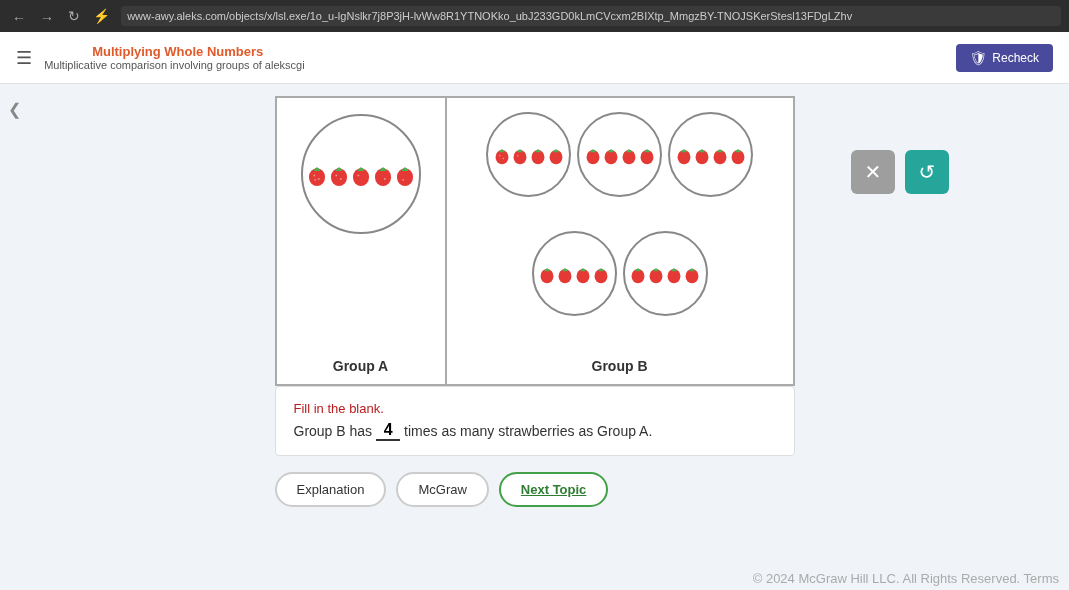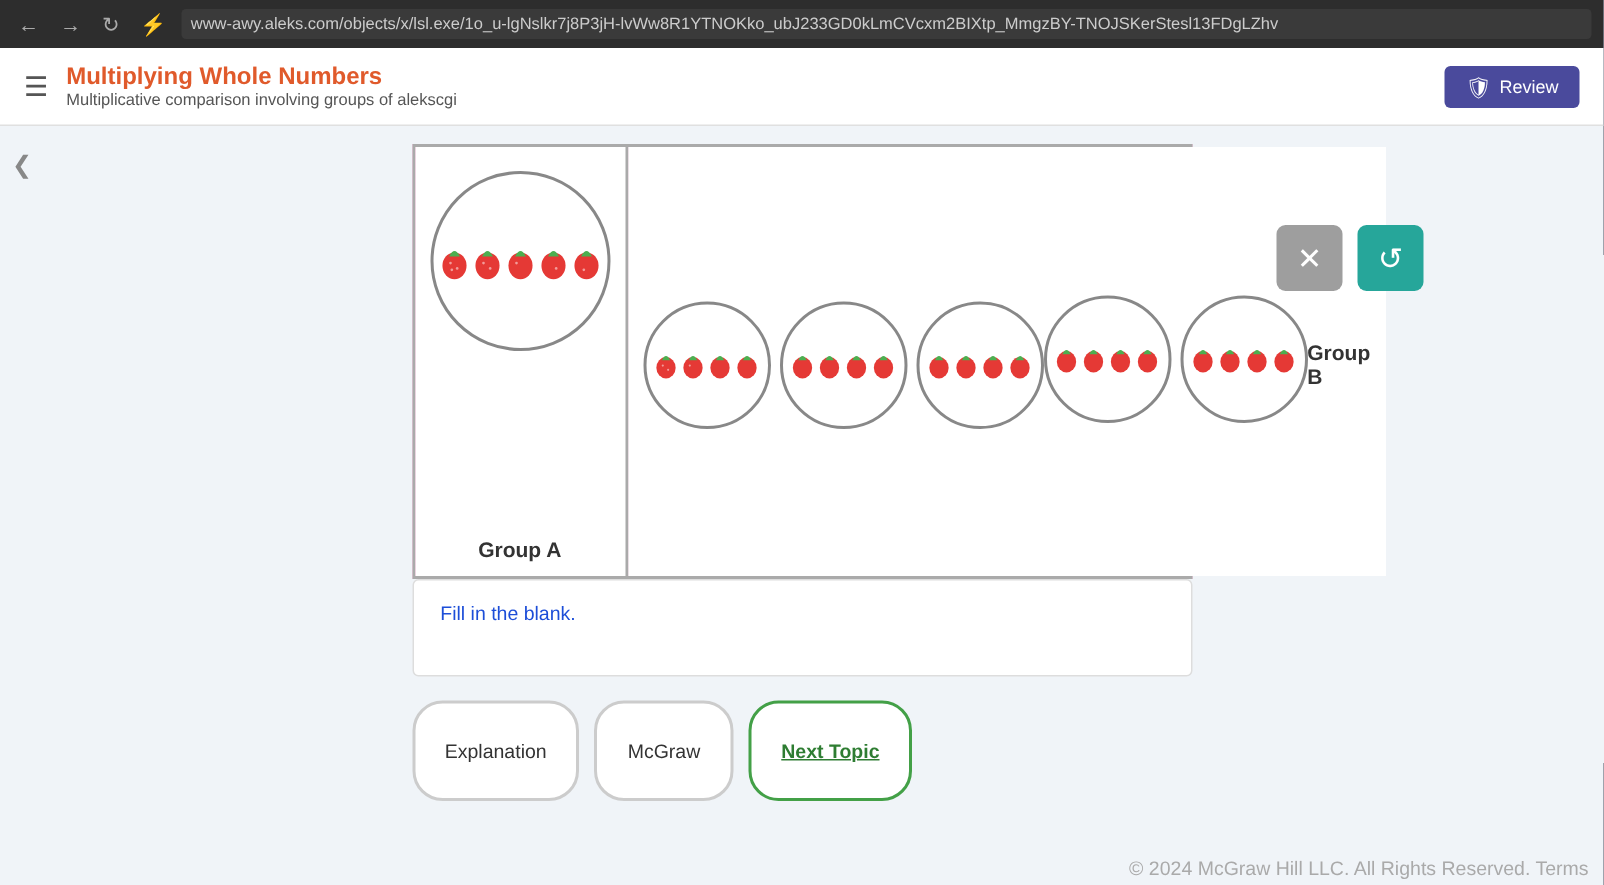--- a/index.html
+++ b/index.html
@@ -69,23 +69,24 @@
     .hamburger {
       font-size: 18px;
       color: #555;
       cursor: pointer;
     }
     .topic-info {
       display: flex;
       flex-direction: column;
     }
     .topic-title {
-      font-size: 16px;
+      font-size: 13px;
       color: #e05a2b;
       font-weight: bold;
+      margin-left: 48px;
     }
     .topic-subtitle {
       font-size: 11px;
       color: #555;
     }
     .review-btn {
       background: #4a4a9c;
       color: #fff;
       border: none;
       border-radius: 4px;
@@ -122,21 +123,21 @@
       display: flex;
       flex-direction: column;
       align-items: center;
       justify-content: space-between;
       padding: 16px 10px 10px;
       background: #fff;
     }
     .group-b {
       flex: 1;
       display: flex;
-      flex-direction: row;
+      flex-direction: column;
       align-items: center;
       justify-content: space-between;
       padding: 10px 10px 10px;
       background: #fff;
     }
     .group-label {
       font-size: 14px;
       font-weight: bold;
       color: #333;
       margin-top: 4px;
@@ -178,22 +179,22 @@
     .question-box {
       width: 520px;
       background: #fff;
       border: 1px solid #ddd;
       border-radius: 4px;
       padding: 14px 18px;
       margin-bottom: 14px;
     }
     .fill-label {
       font-size: 13px;
-      color: #1d4ed8;
-      margin-bottom: 20px;
+      color: #b91c1c;
+      margin-bottom: 5px;
     }
     .fill-sentence {
       font-size: 14px;
       color: #333;
       display: flex;
       align-items: center;
       gap: 4px;
       flex-wrap: wrap;
     }
     .answer-box {
@@ -239,21 +240,21 @@
     .bottom-buttons {
       display: flex;
       gap: 10px;
       margin-top: 2px;
       width: 520px;
     }
     .bottom-btn {
       border: 2px solid #ccc;
       border-radius: 20px;
       background: #fff;
-      padding: 24px 20px;
+      padding: 8px 20px;
       font-size: 13px;
       color: #333;
       cursor: pointer;
     }
     .bottom-btn-green {
       border: 2px solid #43a047;
       border-radius: 20px;
       background: #fff;
       padding: 8px 20px;
       font-size: 13px;
@@ -310,21 +311,21 @@
   <div class="top-bar">
     <div class="top-bar-left">
       <span class="hamburger">☰</span>
       <div class="topic-info">
         <span class="topic-title">Multiplying Whole Numbers</span>
         <span class="topic-subtitle">Multiplicative comparison involving groups of alekscgi</span>
       </div>
     </div>
     <button class="review-btn">
       <span class="review-btn-shield">🛡</span>
-      <span>Review</span>
+      <span>Recheck</span>
     </button>
   </div>
 
   <div class="collapse-arrow">❮</div>
 
   <div class="content-area">
 
     <div class="comparison-box">
 
       <div class="group-a">
@@ -461,20 +462,25 @@
                 <path d="M8 10 Q12 2 16 10" fill="#4caf50"></path>
               </svg>
           </div>
         </div>
         <span class="group-label">Group B</span>
       </div>
     </div>
 
     <div class="question-box">
       <div class="fill-label">Fill in the blank.</div>
+      <div class="fill-sentence">
+        <span>Group B has</span>
+        <span class="answer-box">4</span>
+        <span>times as many strawberries as Group A.</span>
+      </div>
     </div>
 
     <div class="bottom-buttons">
       <button class="bottom-btn">Explanation</button>
       <button class="bottom-btn">McGraw</button>
       <button class="bottom-btn-green">Next Topic</button>
     </div>
 
   </div>
 

